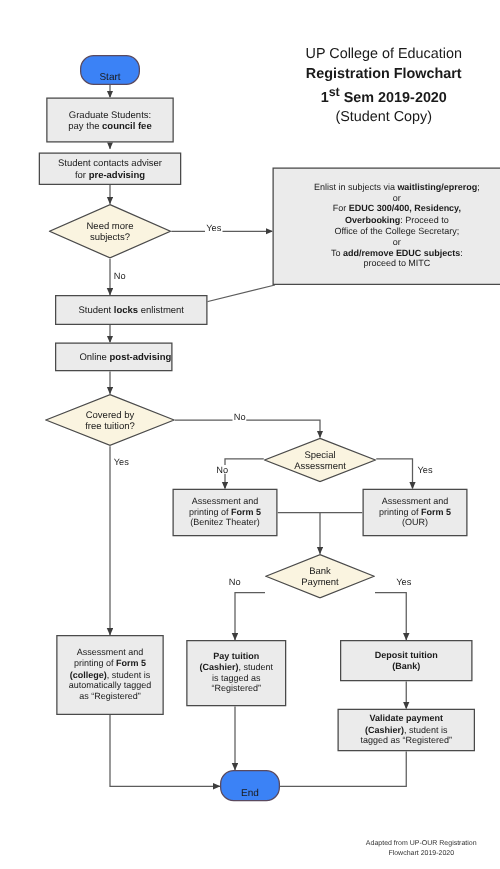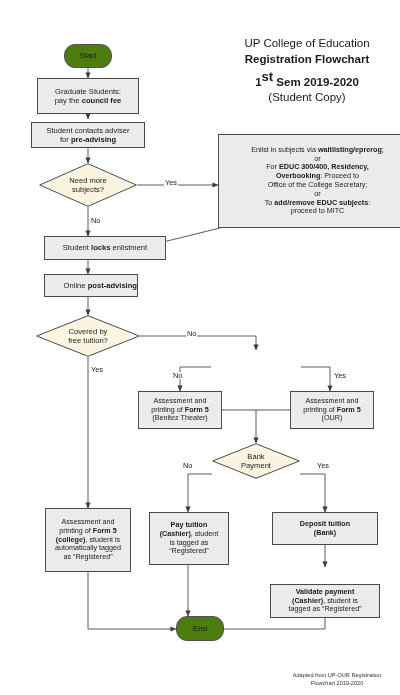--- a/index.html
+++ b/index.html
@@ -8,31 +8,31 @@
     font-family:"Liberation Sans","DejaVu Sans",sans-serif;
     color:#1a1a1a;overflow:hidden;position:relative;
   }
   #stage{position:absolute;left:0;top:0;width:400px;height:695px;}
   svg#edges{position:absolute;left:0;top:0;width:400px;height:695px;}
 
   .node{position:absolute;box-sizing:border-box;display:flex;
         align-items:center;justify-content:center;text-align:center;
         line-height:1.22;}
   .proc{background:#ebebeb;border:1px solid #4a4a4a;}
-  .term{background:#4d7c0f;border:1px solid #5a4a5f;border-radius:11px;}
+  .term{background:#3b82f6;border:1px solid #5a4a5f;border-radius:11px;align-items:flex-end;}
   .dec{background:transparent;border:none;}
   .dec .dtext{position:relative;z-index:2;}
   .dec svg.dshape{position:absolute;left:0;top:0;width:100%;height:100%;z-index:1;}
 
   .title{position:absolute;text-align:center;line-height:1.38;}
   .t1{font-size:11.5px;}
   .t2{font-size:11.5px;font-weight:bold;}
   .t3{font-size:11.5px;font-weight:bold;}
   .t4{font-size:11.5px;}
-  sup{font-size:13px;vertical-align:super;}
+  sup{font-size:10px;vertical-align:super;}
 
   .elabel{position:absolute;font-size:7.4px;color:#1a1a1a;background:#fff;
           padding:0 1px;line-height:1;}
   .footer{position:absolute;font-size:5.6px;text-align:center;line-height:1.4;color:#333;}
   b{font-weight:bold;}
 </style>
 </head>
 <body>
 
 <div id="stage">
@@ -127,20 +127,26 @@
       <span>Online <b>post-advising</b></span>
     </div>
 
   <div class="node dec" style="left:36px;top:315px;width:104px;height:42px;font-size:7.6px;">
     <svg class="dshape" viewBox="0 0 104 42" preserveAspectRatio="none">
       <polygon points="52,0.7 103.3,21 52,41.3 0.7,21" fill="#faf4e0" stroke="#4a4a4a" stroke-width="1"></polygon>
     </svg>
     <span class="dtext">Covered by<br>free tuition?</span>
   </div>
 
+  <div class="node dec" style="left:211px;top:350px;width:90px;height:36px;font-size:7.6px;">
+    <svg class="dshape" viewBox="0 0 90 36" preserveAspectRatio="none">
+      <polygon points="45,0.7 89.3,18 45,35.3 0.7,18" fill="#faf4e0" stroke="#4a4a4a" stroke-width="1"></polygon>
+    </svg>
+    <span class="dtext">Special<br>Assessment</span>
+  </div>
 
   <div class="node proc" style="left:138px;top:391px;width:84px;height:38px;font-size:7.2px;">
       <span>Assessment and<br>printing of <b>Form 5</b><br>(Benitez Theater)</span>
     </div>
 
   <div class="node proc" style="left:290px;top:391px;width:84px;height:38px;font-size:7.2px;">
       <span>Assessment and<br>printing of <b>Form 5</b><br>(OUR)</span>
     </div>
 
   <div class="node dec" style="left:212px;top:443px;width:88px;height:36px;font-size:7.6px;">
@@ -155,21 +161,21 @@
     </div>
 
   <div class="node proc" style="left:149px;top:512px;width:80px;height:53px;font-size:7.2px;">
       <span><b>Pay tuition</b><br><b>(Cashier)</b>, student<br>is tagged as<br>“Registered”</span>
     </div>
 
   <div class="node proc" style="left:272px;top:512px;width:106px;height:33px;font-size:7.2px;">
       <span><b>Deposit tuition</b><br><b>(Bank)</b></span>
     </div>
 
-  <div class="node proc" style="left:270px;top:567px;width:110px;height:34px;font-size:7.2px;margin-top:17px;">
+  <div class="node proc" style="left:270px;top:567px;width:110px;height:34px;font-size:7.2px;">
       <span><b>Validate payment</b><br><b>(Cashier)</b>, student is<br>tagged as “Registered”</span>
     </div>
 
   <div class="node term" style="left:176px;top:616px;width:48px;height:25px;font-size:8px;">
     <span>End</span>
   </div>
 
   <div class="elabel" style="left:164px;top:179px;">Yes</div>
   <div class="elabel" style="left:90px;top:217px;">No</div>
   <div class="elabel" style="left:186px;top:330px;">No</div>

